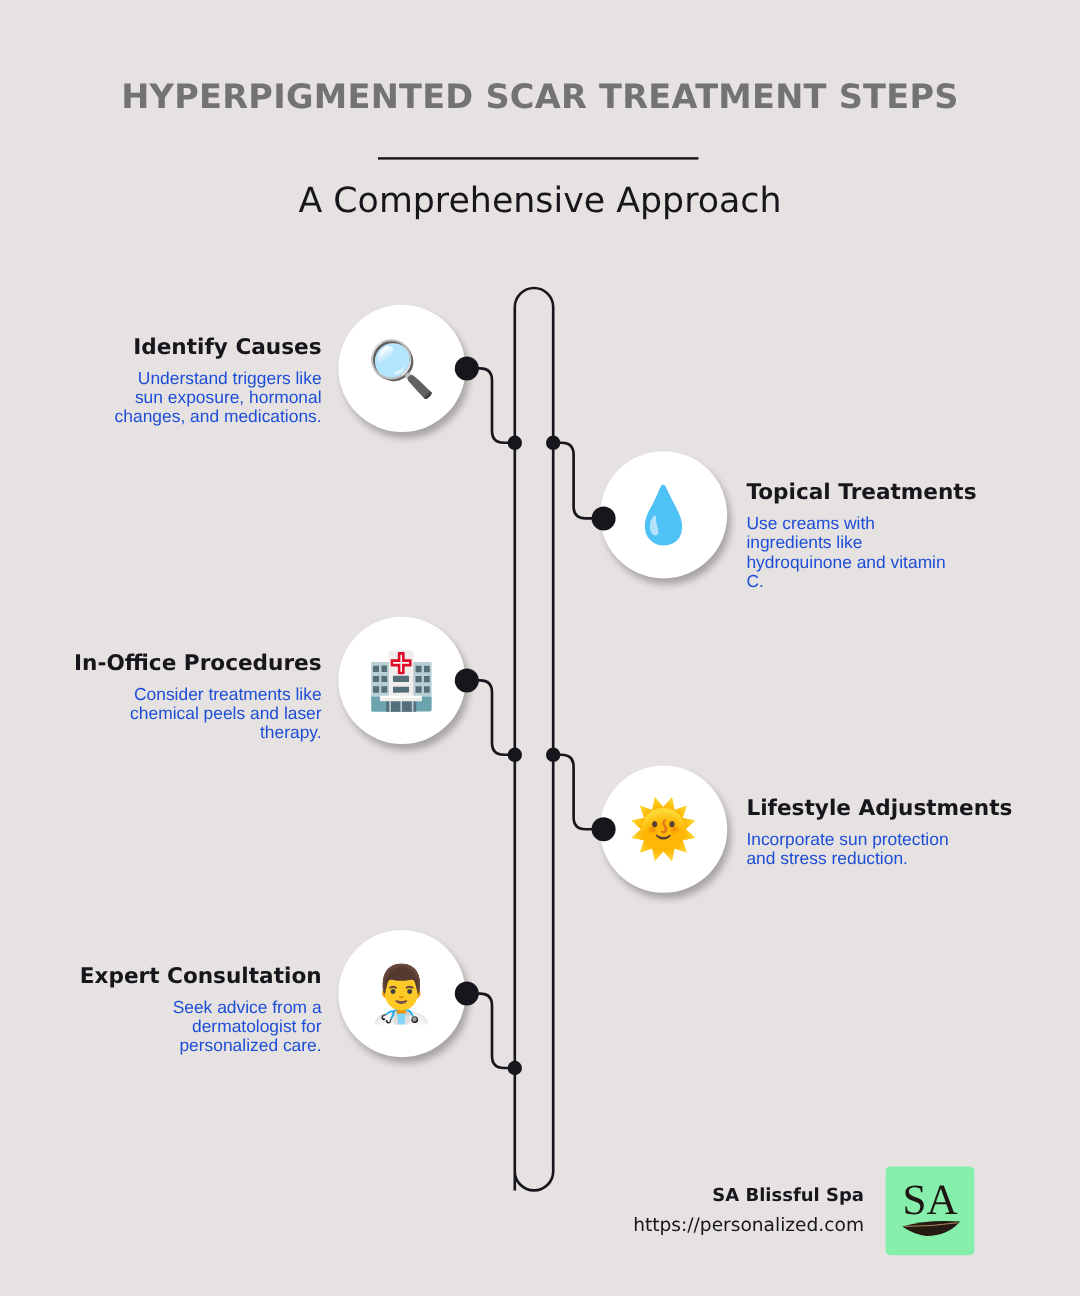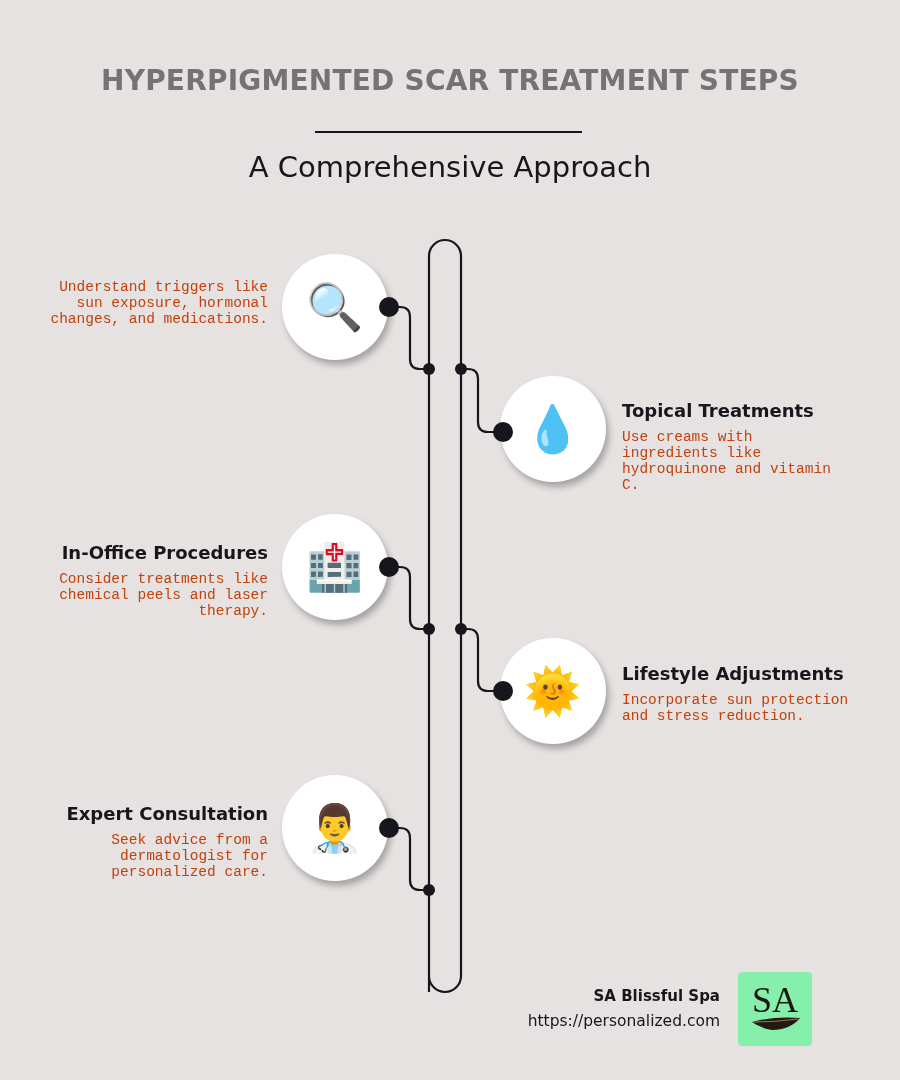--- a/index.html
+++ b/index.html
@@ -48,24 +48,24 @@
   .step-text.right { text-align: left; }
   .step-title {
     font-family: "DejaVu Sans", sans-serif;
     font-weight: bold;
     font-size: 18px;
     color: #17161c;
     margin: 0 0 8px 0;
     white-space: nowrap;
   }
   .step-desc {
-    font-family: Liberation Mono, monospace;
+    font-family: Liberation Sans, sans-serif;
     font-size: 14.5px;
     line-height: 16px;
-    color: #c2410c;
+    color: #1d4ed8;
   }
   .footer-name {
     position: absolute; right: 180px; top: 987px;
     font-family: "DejaVu Sans", sans-serif;
     font-weight: bold; font-size: 15px; color: #17161c;
     text-align: right;
   }
   .footer-url {
     position: absolute; right: 180px; top: 1012px;
     font-family: "DejaVu Sans", sans-serif;
@@ -103,20 +103,21 @@
   <g fill="#17161c">
     <circle cx="429" cy="369" r="6"></circle>
     <circle cx="461" cy="369" r="6"></circle>
     <circle cx="429" cy="629" r="6"></circle>
     <circle cx="461" cy="629" r="6"></circle>
     <circle cx="429" cy="890" r="6"></circle>
   </g>
 </svg>
 
 <div class="step-text left" style="left:28px; top:279px;">
+  <div class="step-title">Identify Causes</div>
   <div class="step-desc">Understand triggers like<br>sun exposure, hormonal<br>changes, and medications.</div>
 </div>
 <div class="circle" style="left:282px; top:254px;">🔍</div>
 
 <div class="circle" style="left:500px; top:376px;">💧</div>
 <div class="step-text right" style="left:622px; top:400px;">
   <div class="step-title">Topical Treatments</div>
   <div class="step-desc">Use creams with<br>ingredients like<br>hydroquinone and vitamin<br>C.</div>
 </div>
 

